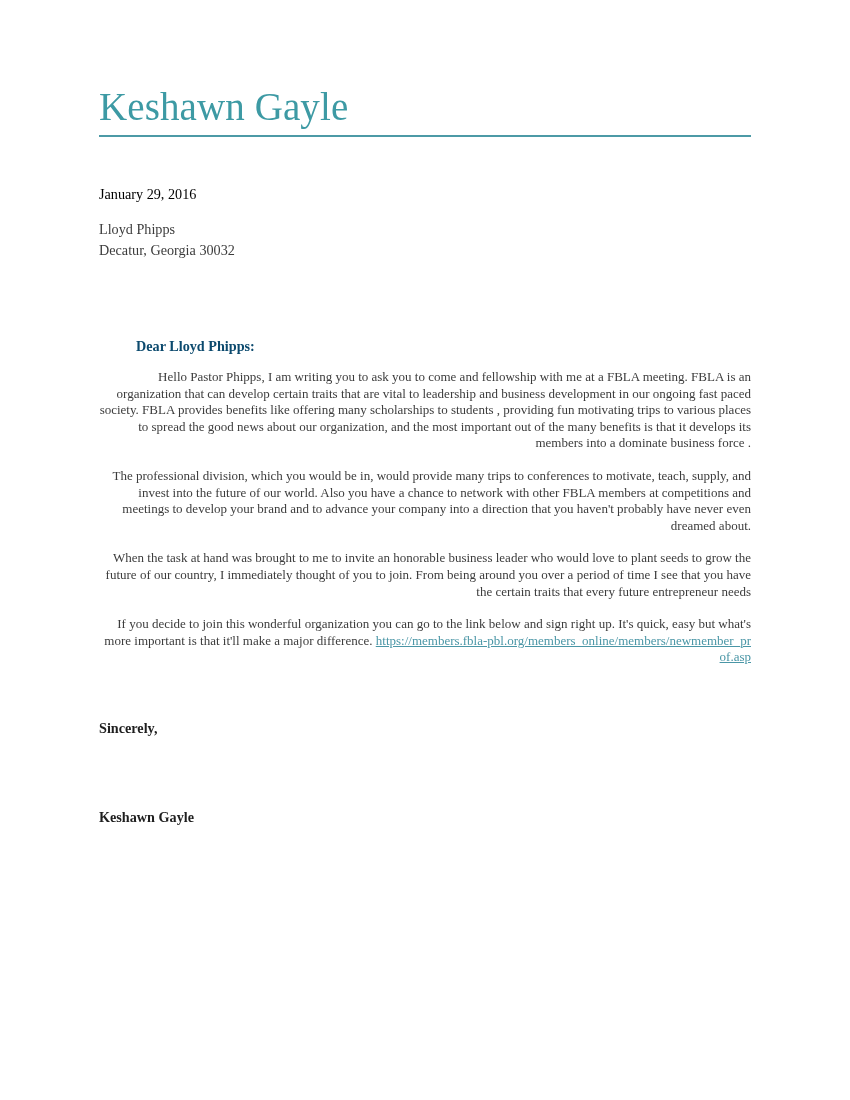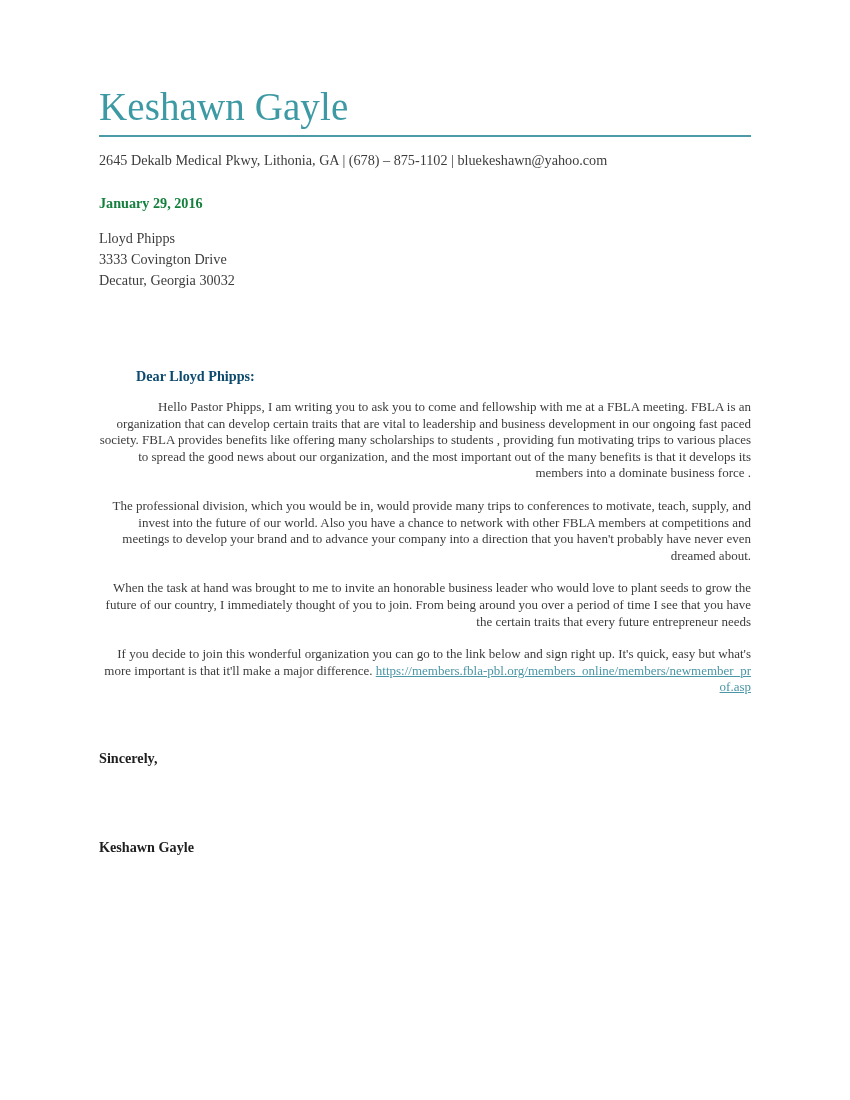--- a/index.html
+++ b/index.html
@@ -51,25 +51,25 @@
   .contact-line {
     margin-top: 14px;
     font-size: 14.2px;
     line-height: 19px;
     color: #3c3c3c;
     white-space: nowrap;
   }
 
   
   .date-line {
-    margin-top: 24px;
+    margin-top: 48px;
     font-size: 14.2px;
     line-height: 19px;
-    font-weight: bold;
-    color: #15803d;
+    font-weight: normal;
+    color: #000000;
   }
   .recipient {
     margin-top: 15px;
   }
   .recipient-line {
     font-size: 14.2px;
     line-height: 21px;
     color: #3c3c3c;
   }
 
@@ -116,28 +116,26 @@
 </style>
 </head>
 <body>
 
 <div class="page">
   <div class="content">
 
     <div class="letterhead">
       <h1 class="name-heading">Keshawn Gayle</h1>
       <div class="rule"></div>
-      <div class="contact-line">2645 Dekalb Medical Pkwy, Lithonia, GA  | (678) – 875-1102 | bluekeshawn@yahoo.com</div>
     </div>
 
     <div class="date-line">January 29, 2016</div>
 
     <div class="recipient">
       <div class="recipient-line">Lloyd Phipps</div>
-      <div class="recipient-line">3333 Covington Drive</div>
       <div class="recipient-line">Decatur, Georgia 30032</div>
     </div>
 
     <div class="salutation">Dear Lloyd Phipps:</div>
 
     <p class="body-para">Hello Pastor Phipps, I am writing you to ask you to come and fellowship with me at a FBLA meeting. FBLA is an organization that can develop certain traits that are vital to leadership and business development in our ongoing fast paced society.  FBLA provides benefits like offering many scholarships to students , providing fun motivating trips to various places to spread the good news about our organization, and the most important out of the many benefits is that it develops its members into a dominate business force .</p>
 
     <p class="body-para tight-gap">The professional division, which you would be in, would provide many trips to conferences to motivate, teach, supply, and invest into the future of our world. Also you have a chance to network with other FBLA members at competitions and meetings to develop your brand and to advance your company into a direction that you haven't probably have never even dreamed about.</p>
 
     <p class="body-para tight-gap">When the task at hand was brought to me to invite an honorable business leader who would love to plant seeds to grow the future of our country, I immediately thought of you to join. From being around you over a period of time I see that you have the certain traits that every future entrepreneur needs</p>

